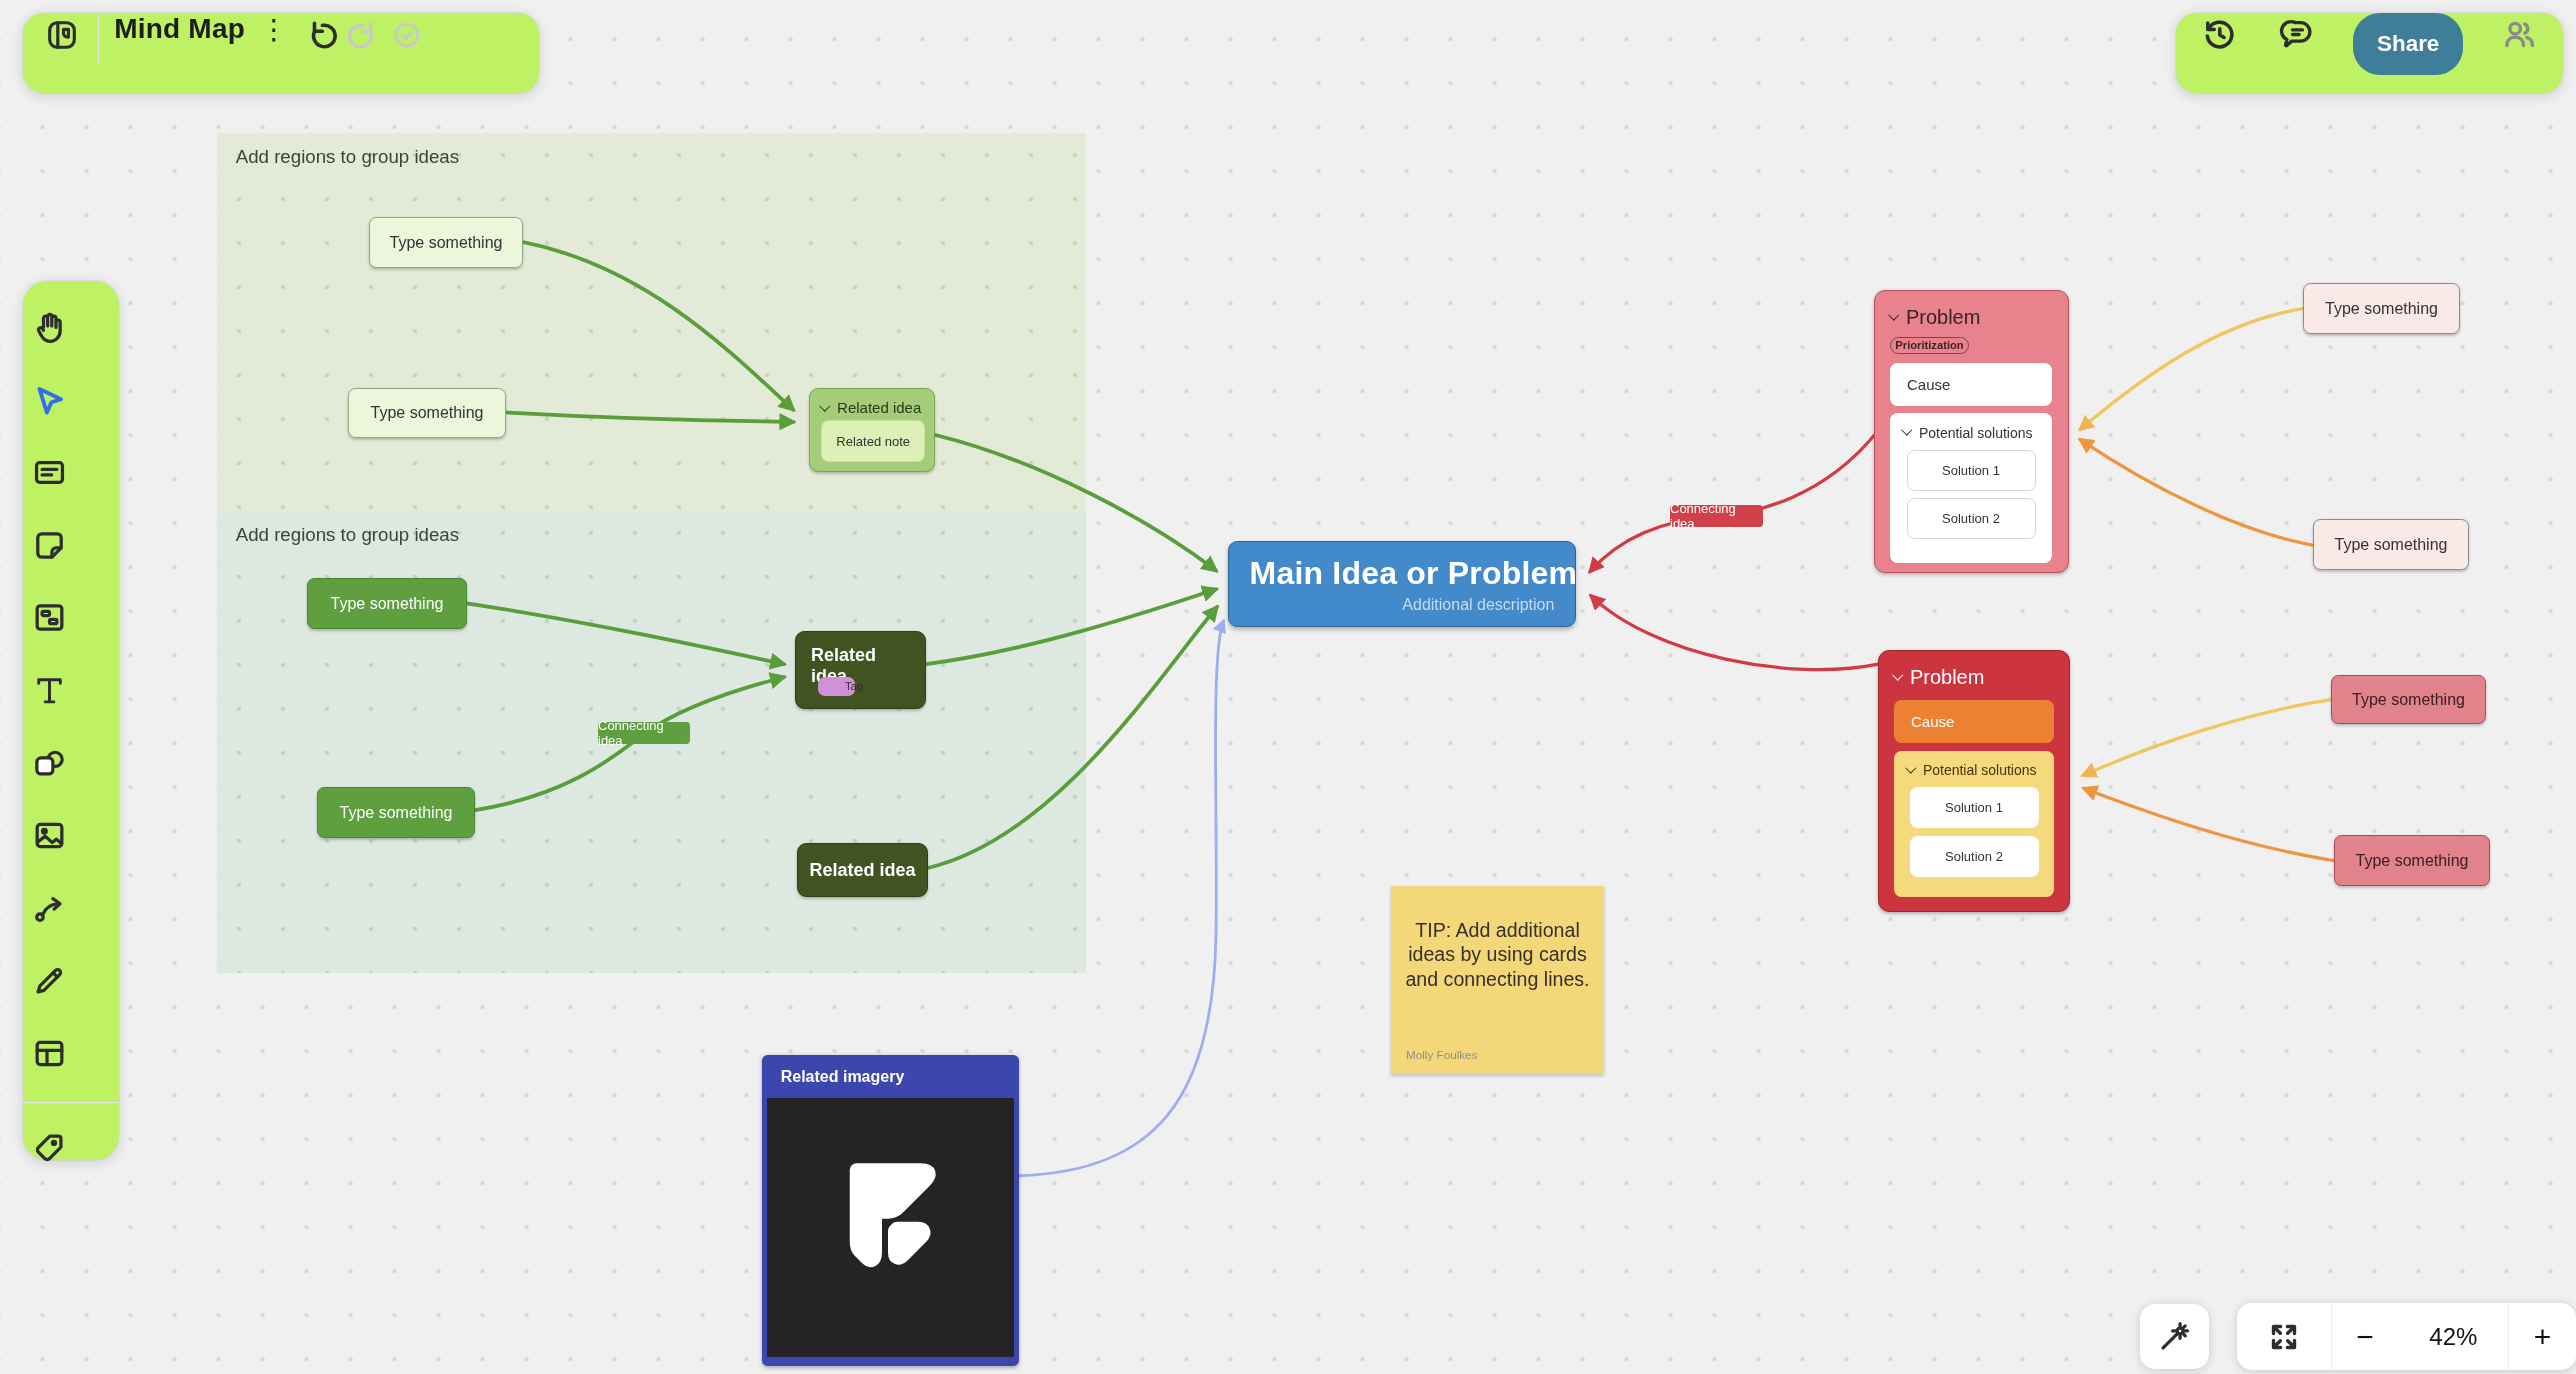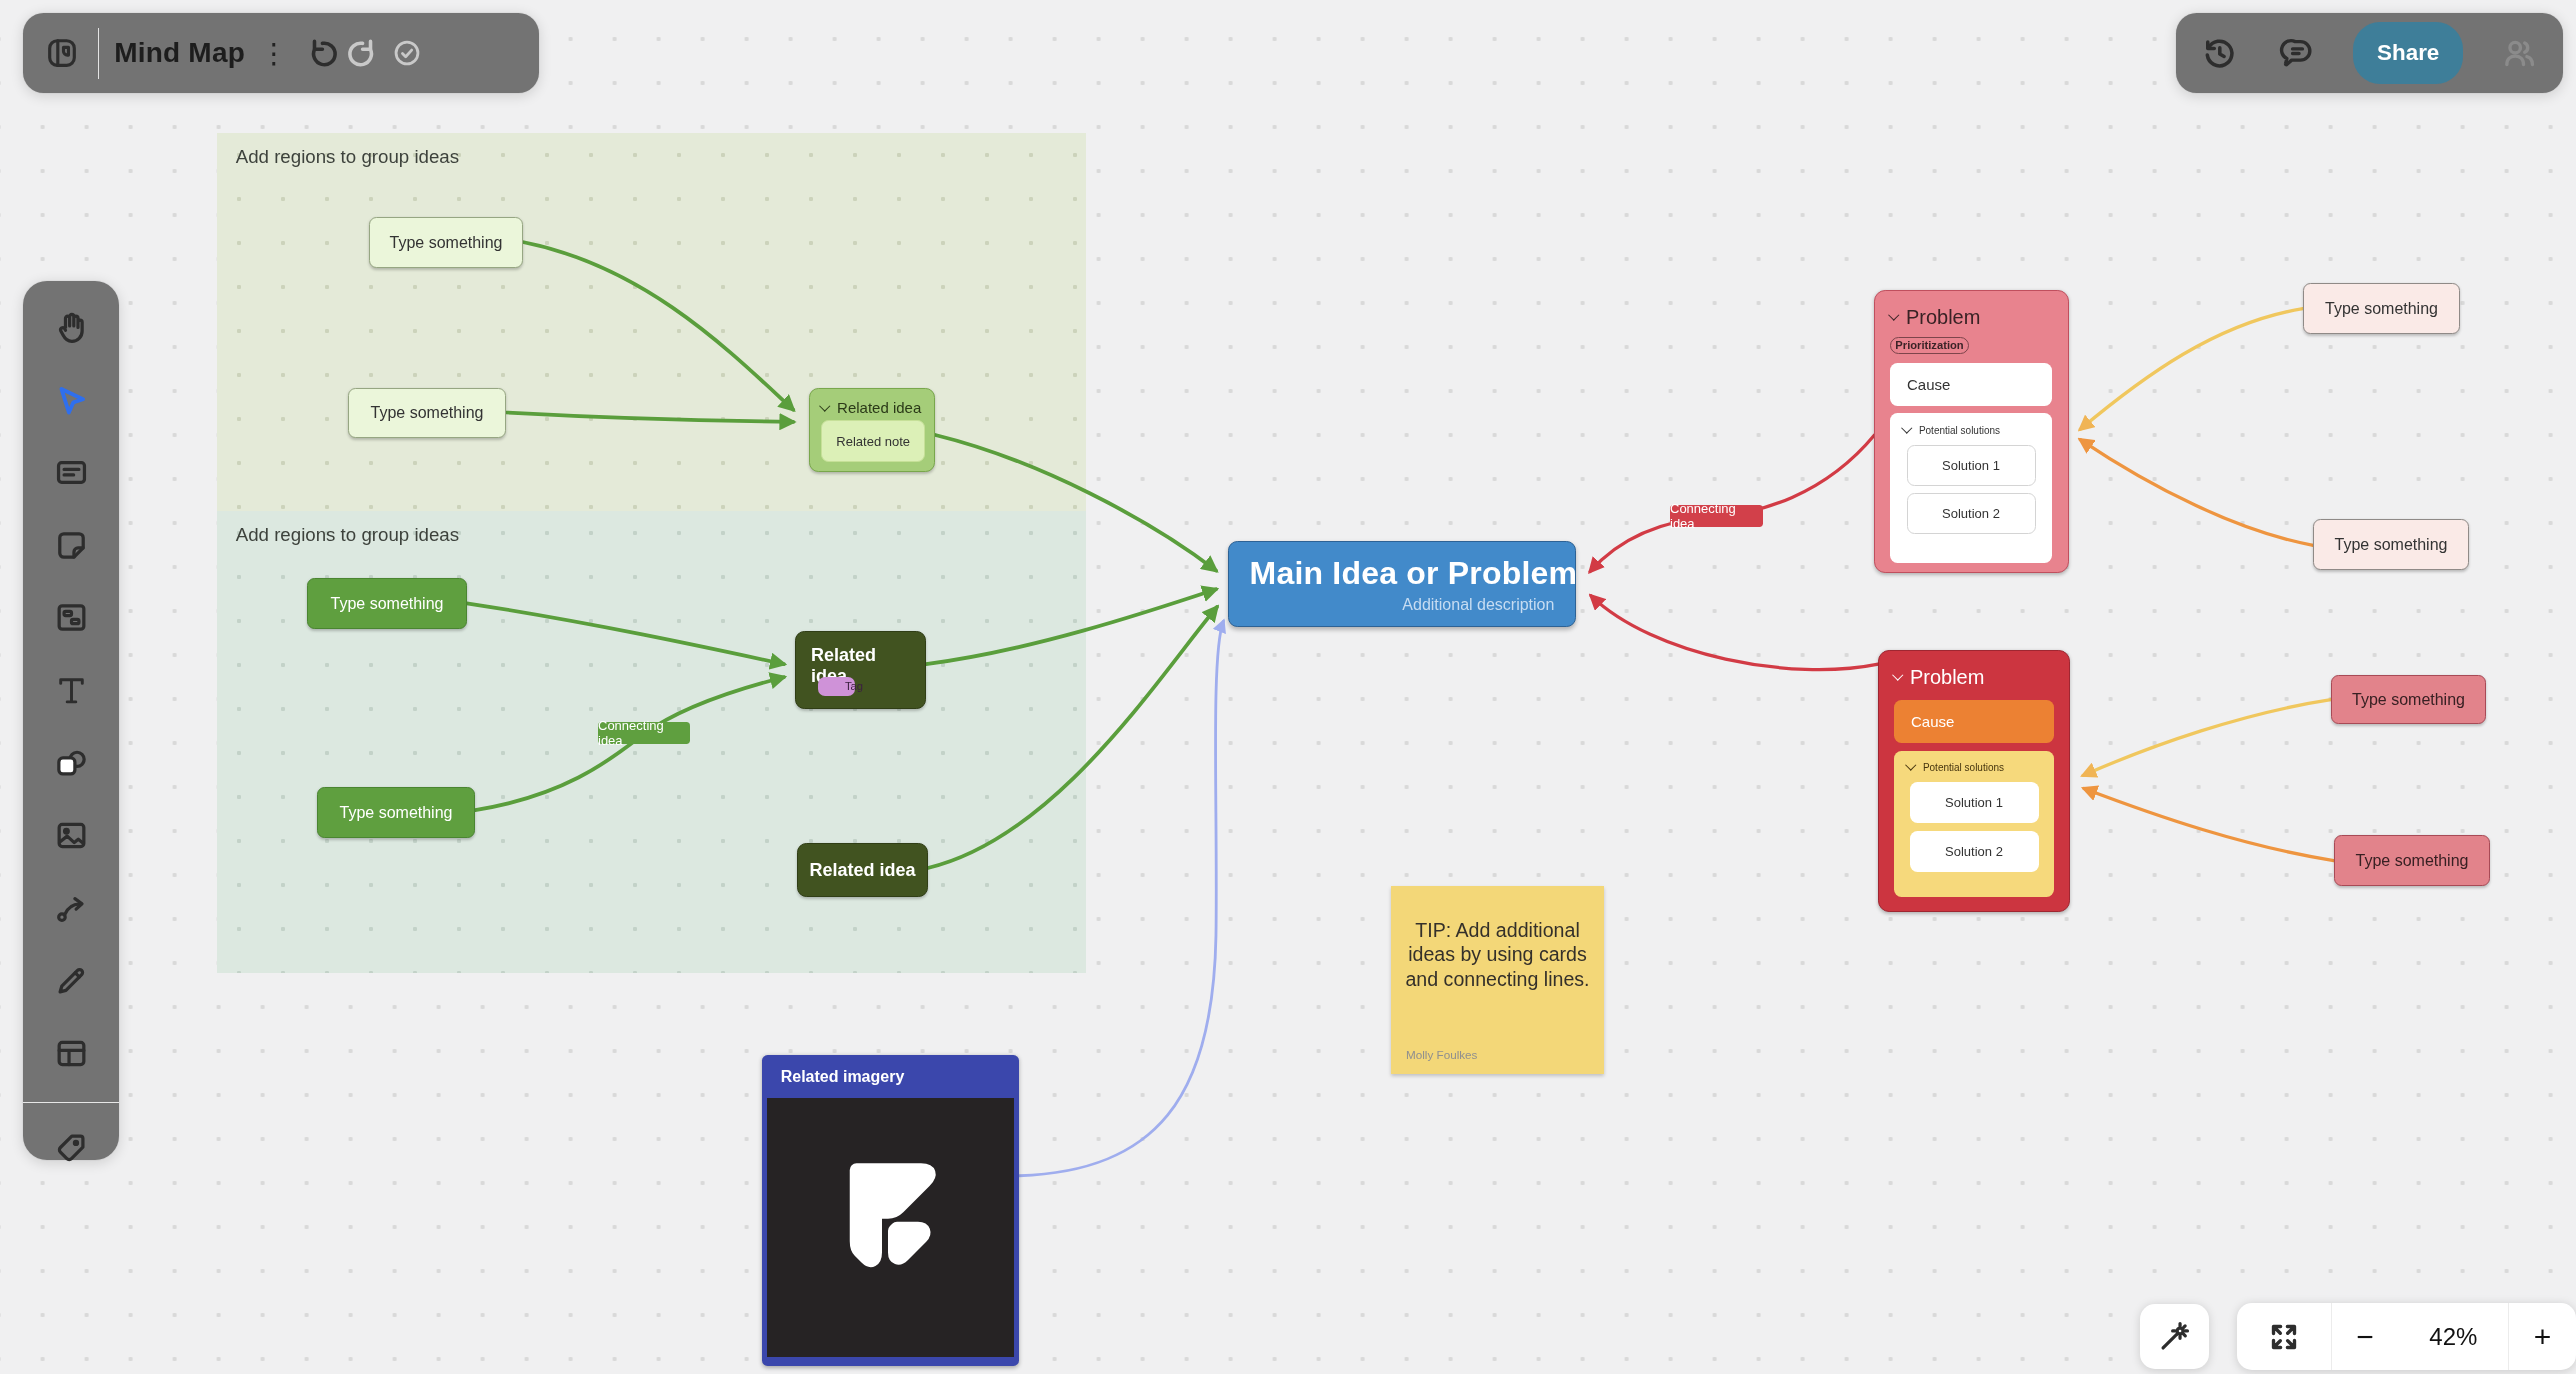--- a/index.html
+++ b/index.html
@@ -10,23 +10,23 @@
     position:relative;
     color:#333;
   }
   #canvas {
     position:absolute; inset:0;
     background-image:radial-gradient(circle,#d9d9d9 2px,transparent 2.4px);
     background-size:44px 44px; background-position:20.6px 17px;
   }
   
   .panel {
-    position:absolute; background:#737373; border-radius:20.6px;
+    position:absolute; background:#bef264; border-radius:20.6px;
     box-shadow:0 2.8px 13px rgba(0,0,0,.14), 0 0 0 0.9px rgba(0,0,0,.03);
-    display:flex; align-items:center; z-index:20;
+    display:flex; align-items:flex-start; z-index:20;
   }
   #tl-toolbar { left:23.4px; top:13px; width:516px; height:80px; padding:0 17px; }
   #tr-toolbar { right:13px; top:13px; width:387px; height:80px; padding:0 22.4px; justify-content:space-between; }
   #sidebar { left:23.4px; top:281px; width:96px; height:879px; border-radius:24px;
              flex-direction:column; justify-content:flex-start; padding-top:20.6px; }
   .icon-btn { width:43px; height:43px; display:flex; align-items:center; justify-content:center;
               border-radius:9.4px; cursor:pointer; flex:none; }
   .side-btn { width:52px; height:52px; margin-bottom:20.6px; }
   svg.ic { stroke:#2d2d2d; fill:none; stroke-width:2.1; stroke-linecap:round; stroke-linejoin:round; }
   svg.ic.dim { stroke:#c9c9c9; }
@@ -108,21 +108,21 @@
   #problem2 .prob-hd { color:#fff; }
   #prio-pill { margin:7.5px 0 9.4px 0; width:79px; height:17px; border:1.4px solid #7d444b; border-radius:10.3px;
                display:flex; align-items:center; justify-content:center; font-size:11.2px; font-weight:700; color:#3c2327; }
   .inner-box { border-radius:7.5px; font-size:15px; display:flex; align-items:center; padding-left:17px; }
   .white { background:#fff; color:#333; }
   #p1-cause { width:162px; height:43px; margin-bottom:7.5px; }
   #p2-cause { width:160px; height:43px; background:#ec8133; color:#fff; margin:11.2px 0 7.5px 0; }
   .pot-box { border-radius:7.5px; padding:11.2px 13px; }
   #p1-pot { width:162px; height:150px; background:#fff; }
   #p2-pot { width:160px; height:146px; background:#f6d97c; }
-  .pot-hd { display:flex; align-items:center; font-size:10px; color:#333; margin-bottom:9.4px; }
+  .pot-hd { display:flex; align-items:center; font-size:14px; color:#333; margin-bottom:9.4px; }
   #p2-pot .pot-hd { color:#46350f; }
   .sol { width:129px; height:41px; border-radius:7.5px; display:flex; align-items:center; justify-content:center;
          font-size:13px; color:#333; margin:0 auto 7.5px auto; }
   .sol-outline { border:0.9px solid #d4d4d4; background:#fff; }
   
   #sticky { position:absolute; left:1391px; top:886px; width:213px; height:188px; background:#f3d778;
             z-index:3; box-shadow:0 1.9px 3.7px rgba(0,0,0,.2); padding:32px 11.2px 11.2px 11.2px; cursor:pointer; }
   #sticky .txt { font-size:19.6px; line-height:1.24; color:#34302a; text-align:center; }
   #sticky .author { position:absolute; left:15px; bottom:13px; font-size:11.7px; color:#8f8f8f; }
   

